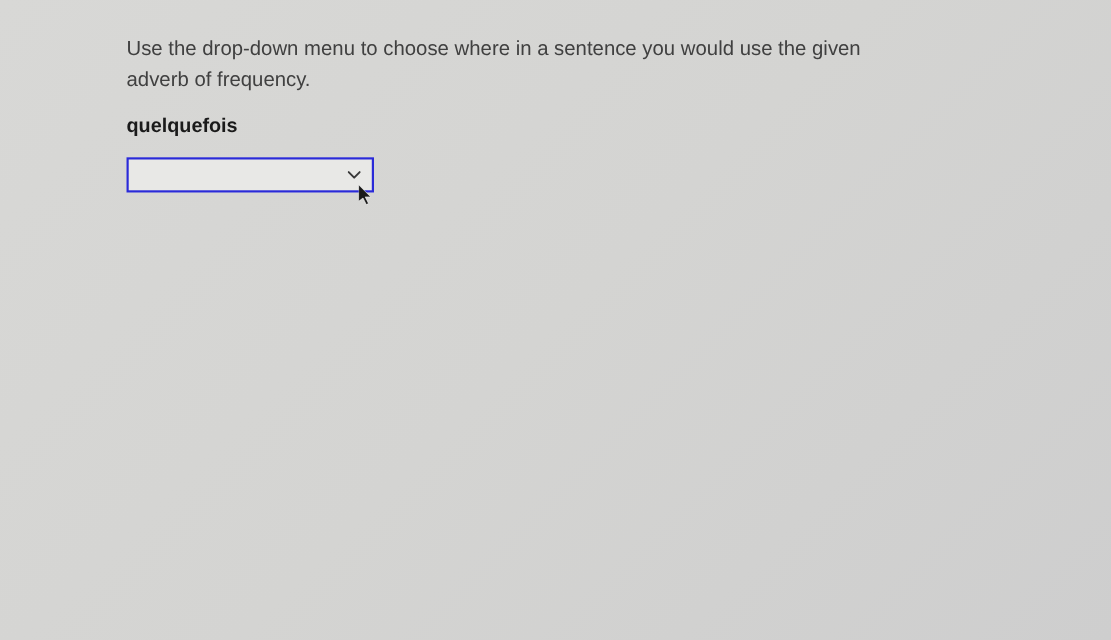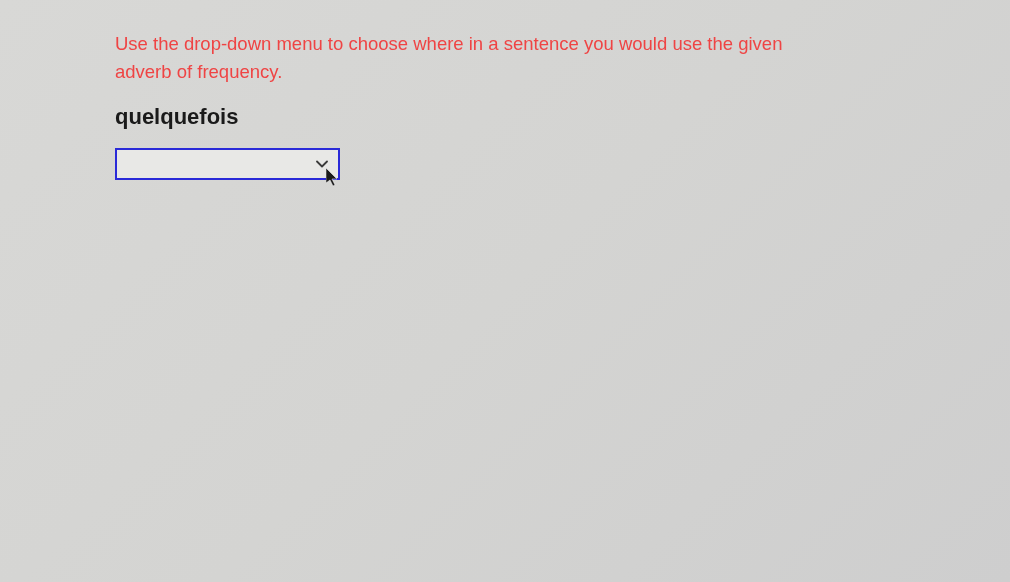--- a/index.html
+++ b/index.html
@@ -11,27 +11,27 @@
       width: 1010px;
       height: 582px;
       background: linear-gradient(135deg, #d8d8d6 0%, #d4d4d2 50%, #cecece 100%);
       font-family: Arial, Helvetica, sans-serif;
       padding: 30px 115px;
       position: relative;
       overflow: hidden;
     }
     .instruction {
       font-size: 18.5px;
-      color: #ef4444;
+      color: #404040;
       line-height: 1.5;
       margin-bottom: 18px;
       max-width: 720px;
     }
     .adverb-word {
-      font-size: 22px;
+      font-size: 18px;
       font-weight: bold;
       color: #1a1a1a;
       margin-bottom: 18px;
     }
     .dropdown {
       width: 225px;
       height: 32px;
       border: 2px solid #2a2ad8;
       background: #e8e8e6;
       display: flex;

